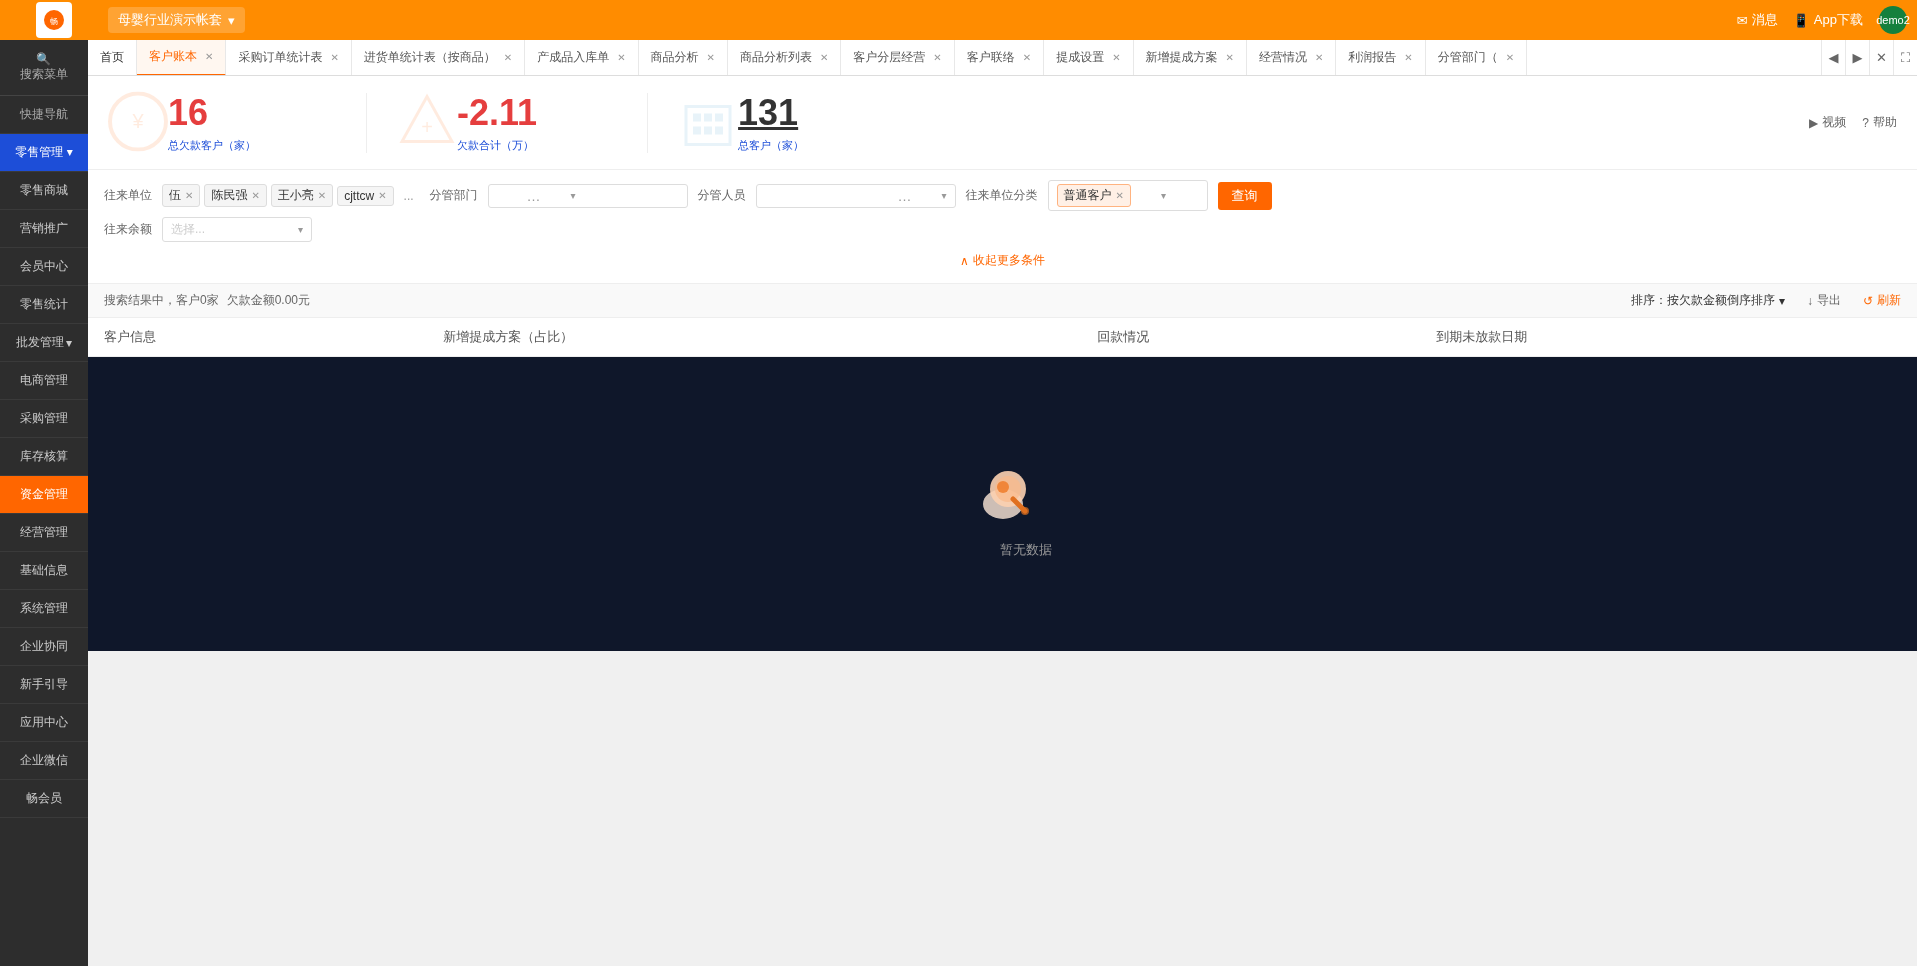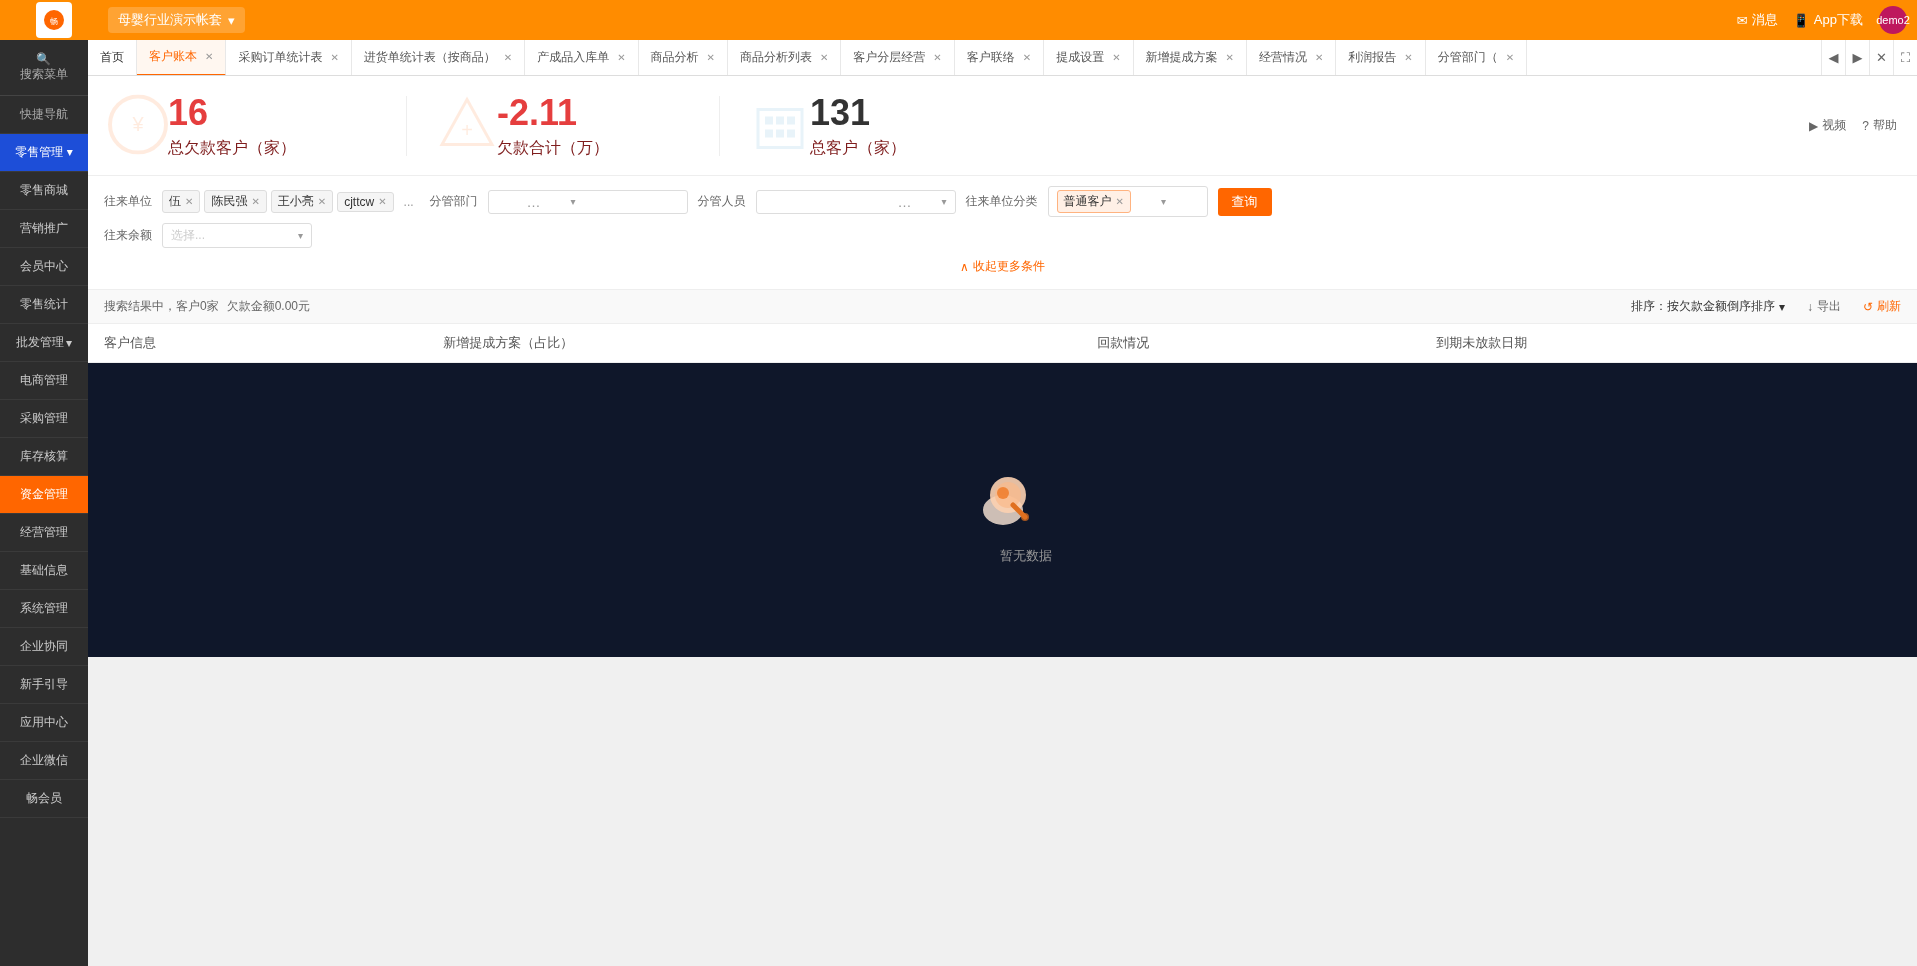--- a/index.html
+++ b/index.html
@@ -11,21 +11,21 @@
     .main-area { display: flex; flex: 1; overflow: hidden; }
     .sidebar { width: 88px; background: #2d2d2d; color: #ccc; flex-shrink: 0; display: flex; flex-direction: column; overflow-y: auto; }
     .content-area { flex: 1; display: flex; flex-direction: column; overflow: hidden; background: #f0f0f0; }
 
     
     .logo-area { display: flex; flex-direction: column; align-items: center; width: 88px; cursor: pointer; flex-shrink: 0; }
     .logo-icon { width: 36px; height: 36px; background: #fff; border-radius: 4px; display: flex; align-items: center; justify-content: center; }
     .workspace-selector { display: flex; align-items: center; background: rgba(255,255,255,0.2); border-radius: 4px; padding: 4px 10px; margin-left: 10px; color: #fff; font-size: 13px; cursor: pointer; gap: 6px; }
     .top-bar-right { margin-left: auto; display: flex; align-items: center; gap: 16px; color: #fff; font-size: 13px; }
     .top-bar-btn { display: flex; align-items: center; gap: 4px; cursor: pointer; color: #fff; }
-    .avatar { width: 28px; height: 28px; border-radius: 50%; background: #be185d; display: flex; align-items: center; justify-content: center; color: #fff; font-size: 11px; }
+    .avatar { width: 28px; height: 28px; border-radius: 50%; background: #15803d; display: flex; align-items: center; justify-content: center; color: #fff; font-size: 11px; }
 
     
     .tabs-bar { display: flex; align-items: center; background: #fff; border-bottom: 1px solid #ddd; height: 36px; overflow: hidden; flex-shrink: 0; }
     .tab { display: flex; align-items: center; padding: 0 12px; height: 36px; border-right: 1px solid #e8e8e8; cursor: pointer; white-space: nowrap; font-size: 12px; color: #555; gap: 4px; flex-shrink: 0; }
     .tab.active { background: #fff7f0; color: #ff6600; border-bottom: 2px solid #ff6600; }
     .tab .close-btn { color: #999; font-size: 10px; cursor: pointer; margin-left: 4px; }
     .tab.home { background: #fff; color: #333; }
     .tabs-arrows { display: flex; align-items: center; margin-left: auto; }
     .tabs-arrow-btn { width: 24px; height: 36px; display: flex; align-items: center; justify-content: center; cursor: pointer; color: #666; border-left: 1px solid #e8e8e8; }
 
@@ -33,22 +33,22 @@
     .sidebar-search { padding: 12px 8px; color: #aaa; text-align: center; font-size: 12px; cursor: pointer; border-bottom: 1px solid #444; }
     .sidebar-nav-btn { padding: 10px 8px; text-align: center; font-size: 12px; color: #aaa; cursor: pointer; border-bottom: 1px solid #3a3a3a; }
     .sidebar-item { padding: 10px 4px; text-align: center; font-size: 12px; color: #ccc; cursor: pointer; border-bottom: 1px solid #3a3a3a; }
     .sidebar-item.active { background: #1d4ed8; color: #fff; }
     .sidebar-item.has-sub { display: flex; align-items: center; justify-content: center; gap: 2px; }
 
     
     .stats-area { display: flex; background: #fff; padding: 16px 20px; border-bottom: 1px solid #eee; align-items: center; position: relative; }
     .stat-value { font-size: 36px; font-weight: bold; color: #e53e3e; }
     .stat-value.negative { color: #e53e3e; }
-    .stat-value.black { color: #333; }
-    .stat-label { font-size: 16px; color: #7f1d1d; margin-top: 4px; }
+    .stat-value.black { color: #333; text-decoration: underline; }
+    .stat-label { font-size: 11px; color: #1d4ed8; margin-top: 4px; }
     .stats-help-btn { display: flex; align-items: center; gap: 4px; cursor: pointer; }
 
     
     .filter-area { background: #fff; padding: 10px 16px; border-bottom: 1px solid #eee; }
     .filter-row { display: flex; align-items: center; gap: 10px; flex-wrap: wrap; margin-bottom: 6px; }
     .filter-label { color: #666; font-size: 12px; white-space: nowrap; }
     .filter-tags { display: flex; align-items: center; gap: 4px; flex-wrap: wrap; }
     .filter-tag { background: #f5f5f5; border: 1px solid #ddd; border-radius: 3px; padding: 2px 6px; font-size: 12px; display: flex; align-items: center; gap: 4px; cursor: pointer; }
     .filter-tag .x { color: #999; cursor: pointer; font-size: 10px; }
     .filter-tag.more { background: none; border: none; color: #999; }

